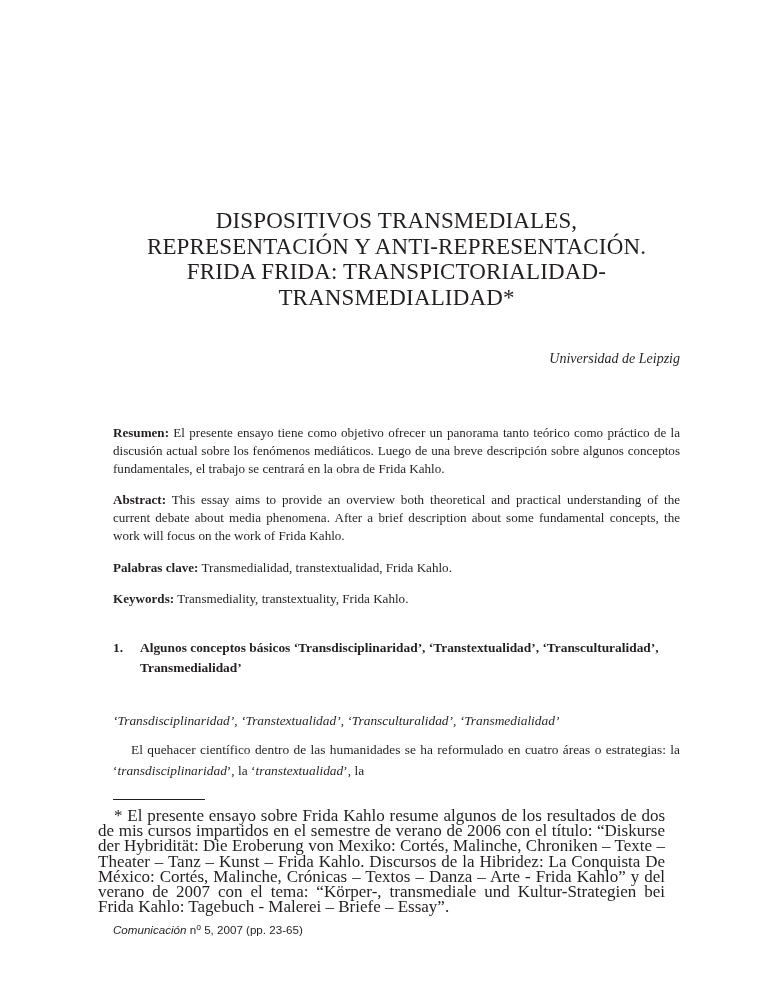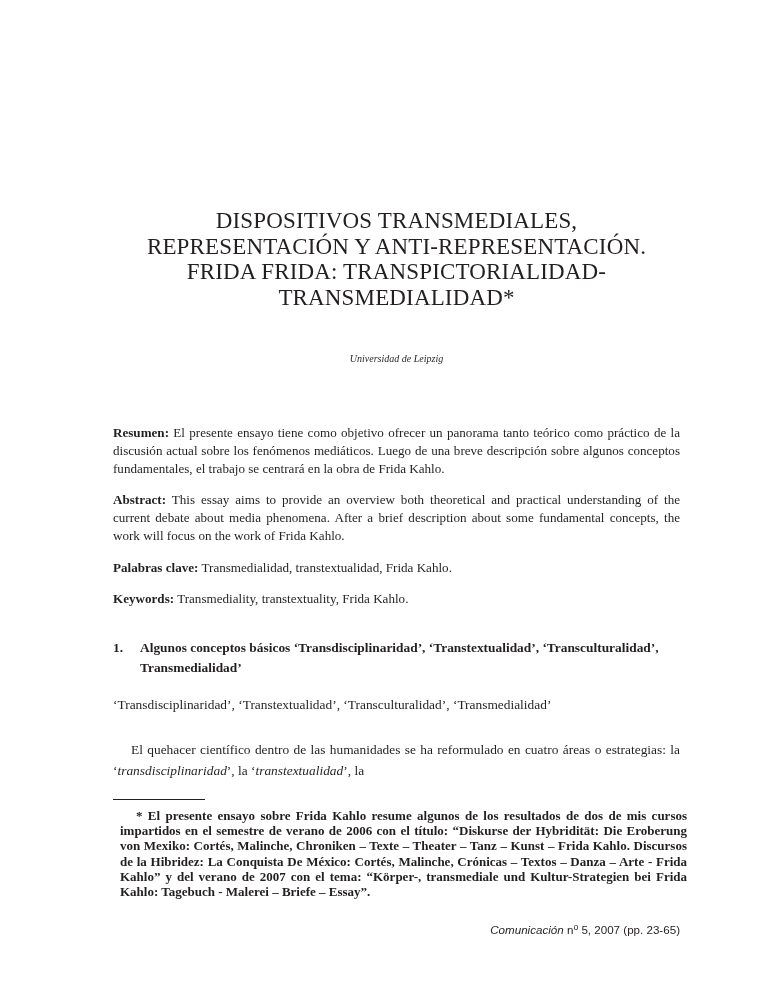--- a/index.html
+++ b/index.html
@@ -50,24 +50,25 @@
   }
   .author-name {
     font-size: 14.6px;
     line-height: 18px;
   }
   .author-name .lastname {
     font-variant: small-caps;
     letter-spacing: 0.2px;
   }
   .author-affil {
-    font-size: 10px;
+    font-size: 14px;
     font-style: italic;
     line-height: 16px;
     margin-top: 1px;
+    text-align: right;
   }
 
   
   .meta-block {
     position: absolute;
     left: 113px;
     top: 424px;
     width: 567px;
   }
   .meta-para {
@@ -97,23 +98,24 @@
     flex: 0 0 27px;
   }
   .section-title-text {
     flex: 1 1 auto;
   }
 
   
   .concept-line {
     position: absolute;
     left: 113px;
-    top: 696px;
+    top: 712px;
     width: 567px;
     font-size: 13.4px;
+    font-style: italic;
     line-height: 18px;
     white-space: nowrap;
   }
 
   
   .body-para {
     position: absolute;
     left: 113px;
     top: 740px;
     width: 567px;
@@ -129,38 +131,36 @@
   .footnote-rule {
     position: absolute;
     left: 113px;
     top: 799px;
     width: 92px;
     height: 0;
     border-top: 1px solid #231f20;
   }
   .footnote {
     position: absolute;
-    left: 120px;
+    left: 98px;
     top: 808px;
     width: 567px;
-    font-size: 13px;
+    font-size: 17px;
     line-height: 15.2px;
     text-align: justify;
     text-justify: inter-word;
     text-indent: 16px;
-    font-weight: bold;
   }
 
   
   .footer {
     position: absolute;
     left: 113px;
     top: 920px;
     width: 567px;
-    text-align: right;
     font-family: "Liberation Sans", "DejaVu Sans", sans-serif;
     font-size: 11.6px;
     line-height: 15px;
     color: #231f20;
   }
   .footer .journal { font-style: italic; }
   .footer .sup { font-size: 8.6px; vertical-align: 0.45em; }
 </style>
 </head>
 <body>

